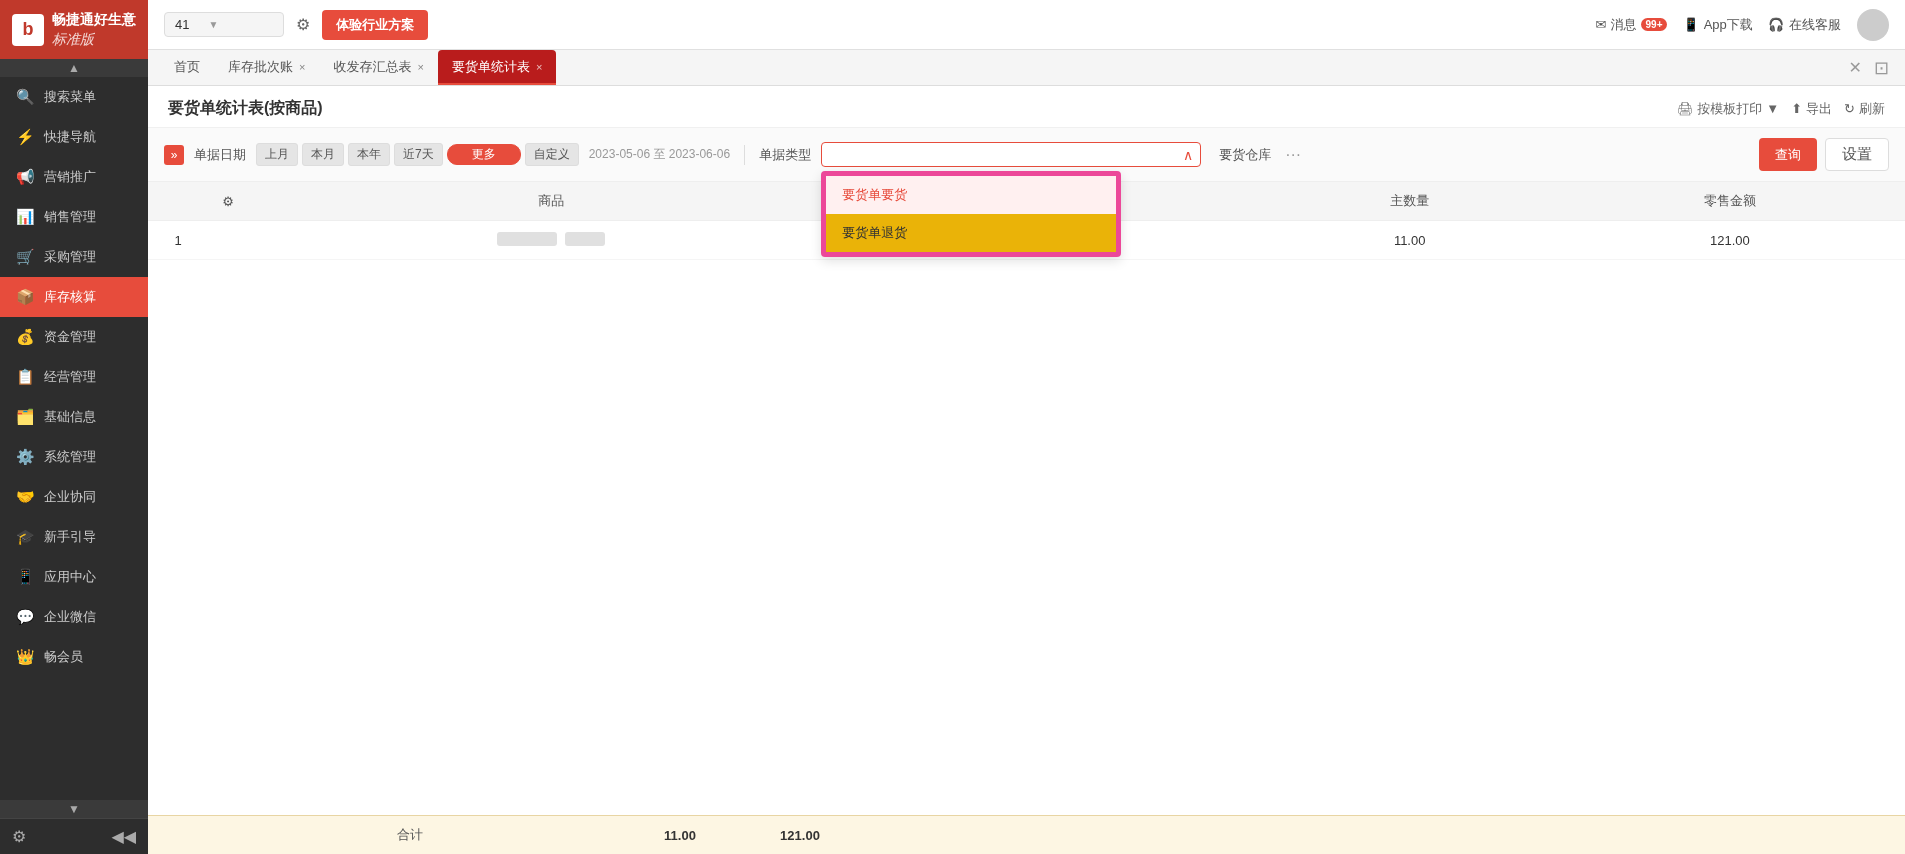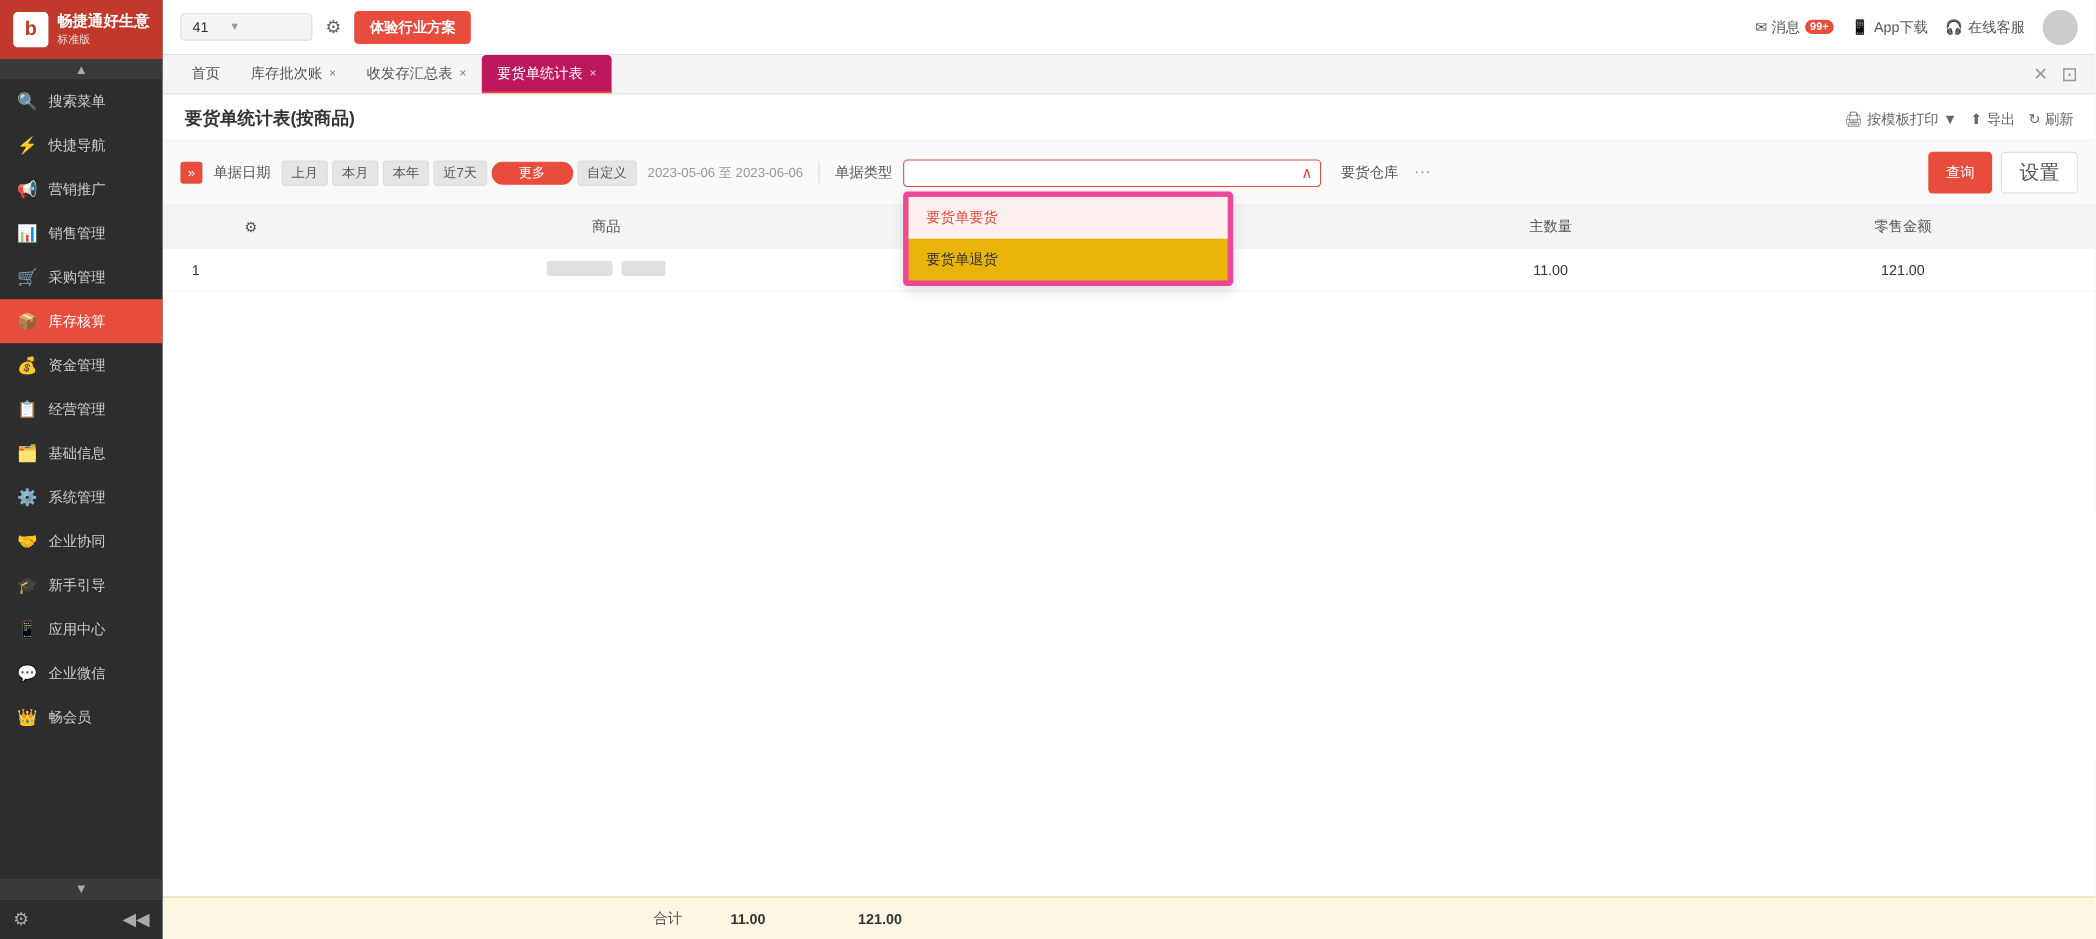--- a/index.html
+++ b/index.html
@@ -29,21 +29,21 @@
       width: 32px; height: 32px;
       background: white;
       border-radius: 4px;
       display: flex; align-items: center; justify-content: center;
       color: #c0392b;
       font-weight: bold;
       font-size: 18px;
     }
     .sidebar-title { font-size: 12px; line-height: 1.4; }
     .sidebar-title .main { font-size: 14px; font-weight: bold; }
-    .sidebar-title .sub { font-size: 10px; opacity: 0.8; }
+    .sidebar-title .sub { font-size: 14px; opacity: 0.8; font-style: italic; }
 
     .sidebar-scroll-btn {
       background: #3a3a3a;
       border: none;
       color: #aaa;
       cursor: pointer;
       padding: 2px 0;
       text-align: center;
       font-size: 12px;
     }
@@ -182,21 +182,21 @@
       gap: 6px;
       padding: 0 14px;
       cursor: pointer;
       font-size: 13px;
       color: #555;
       border-bottom: 2px solid transparent;
       white-space: nowrap;
       position: relative;
     }
     .tab.active {
-      background: #be185d;
+      background: #b91c1c;
       color: white;
       border-radius: 4px 4px 0 0;
       border-bottom: 2px solid #e74c3c;
     }
     .tab .close-btn {
       font-size: 11px;
       opacity: 0.7;
       cursor: pointer;
     }
     .tab-close-all {
@@ -383,21 +383,21 @@
       cursor: pointer;
       font-size: 13px;
     }
     .btn-settings {
       background: white;
       color: #555;
       border: 1px solid #ddd;
       border-radius: 4px;
       padding: 6px 16px;
       cursor: pointer;
-      font-size: 18px;
+      font-size: 15px;
     }
 
     
     .table-container {
       flex: 1;
       overflow: auto;
     }
     table {
       width: 100%;
       border-collapse: collapse;
@@ -680,19 +680,19 @@
             </td>
             <td>块</td>
             <td>11.00</td>
             <td>121.00</td>
           </tr>
         </tbody>
       </table>
     </div>
 
     <div class="table-footer">
-      <div class="footer-label" style="text-align:right;padding-left:40px;min-width:460px;">合计</div>
+      <div class="footer-label" style="text-align:center;padding-left:40px;min-width:460px;">合计</div>
       <div class="footer-value">11.00</div>
       <div class="footer-value">121.00</div>
     </div>
 
   </div>
 </div>
 
 </body></html>

